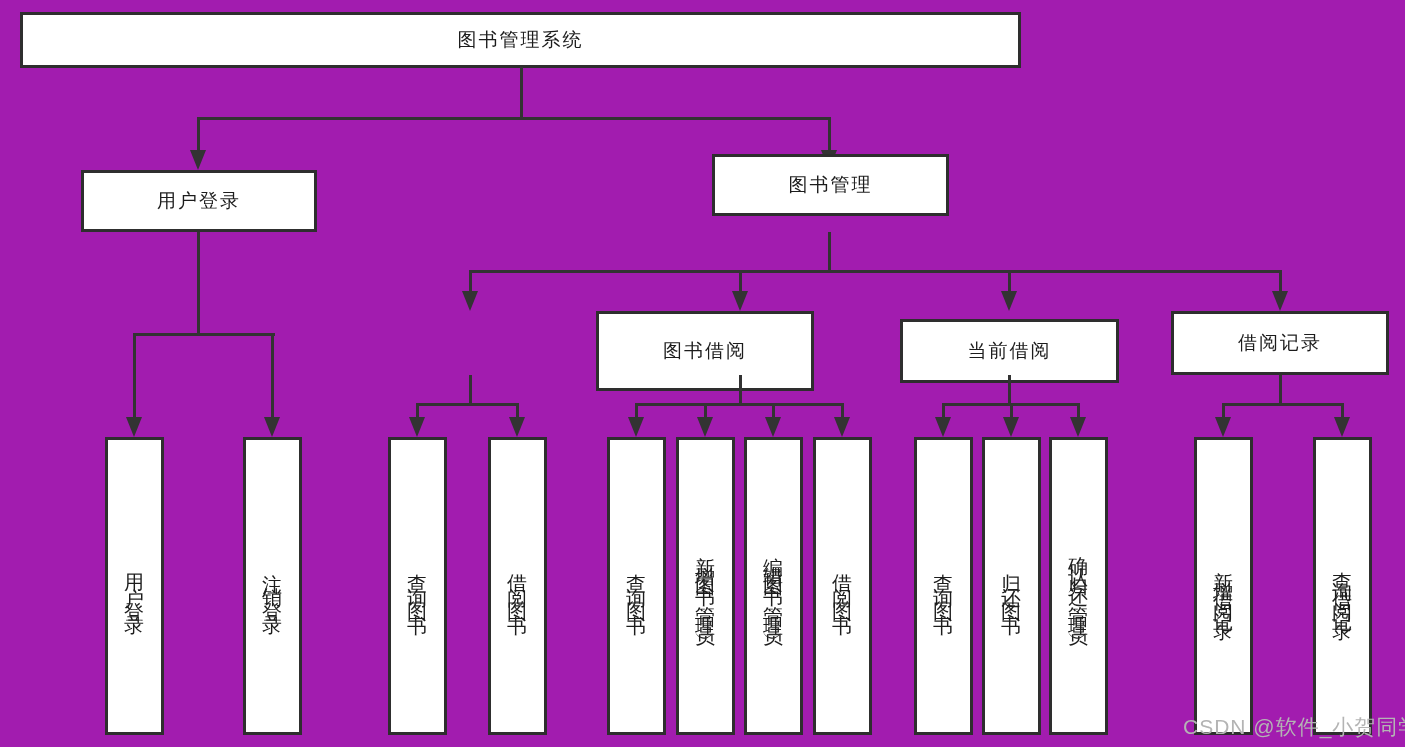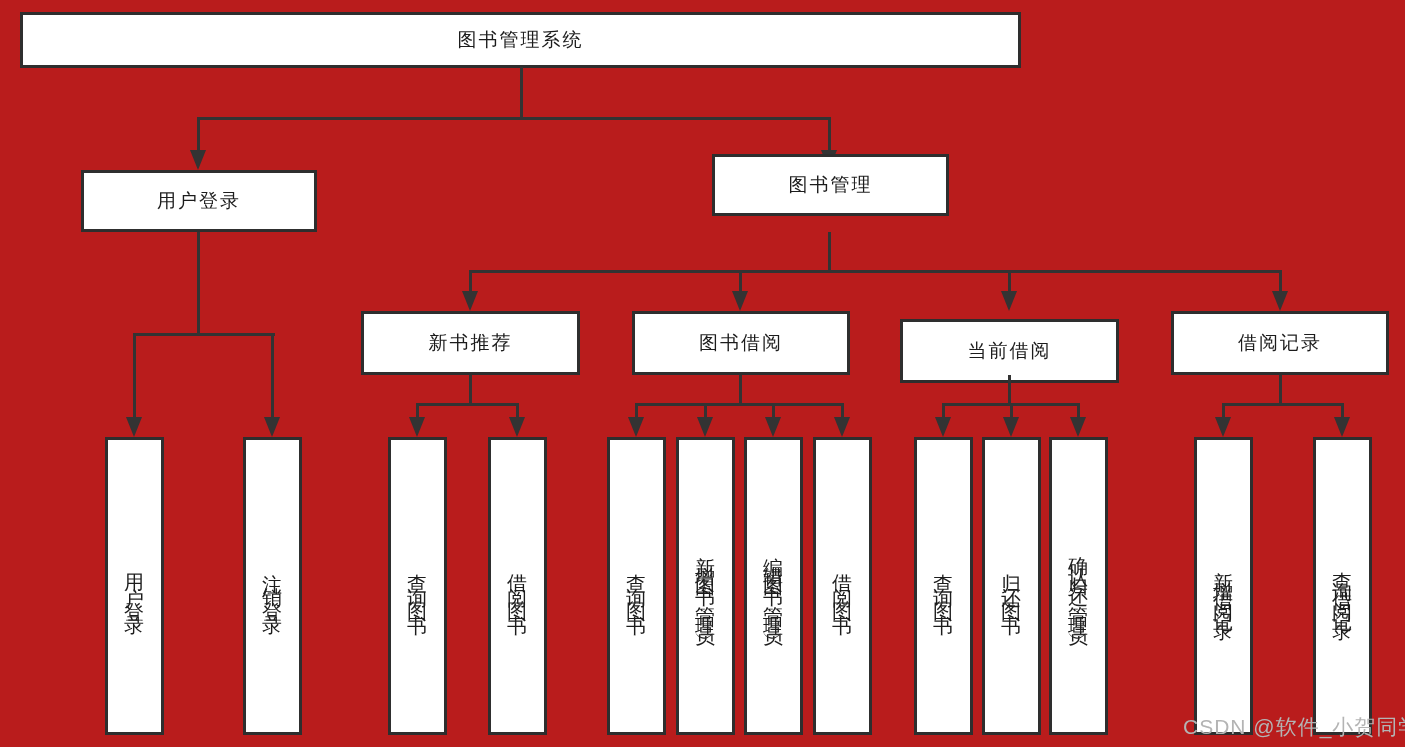--- a/index.html
+++ b/index.html
@@ -1,17 +1,17 @@
 <!DOCTYPE html>
 <html><head>
 <meta charset="utf-8">
 <style>
   html,body{margin:0;padding:0;background:#fff;}
   #canvas{
-    position:relative;width:1405px;height:747px;background:#b91c1c;overflow:hidden;
+    position:relative;width:1405px;height:747px;background:#a21caf;overflow:hidden;
     font-family:"Liberation Sans","DejaVu Sans",sans-serif;
   }
   .box{
     position:absolute;box-sizing:border-box;background:#ffffff;
     border:3px solid #2e2e2e;display:flex;align-items:center;justify-content:center;
     color:#1c1c1c;
   }
   .hbox{font-size:19px;letter-spacing:2px;white-space:nowrap;}
   .vbox{
     writing-mode:vertical-rl;font-size:20px;letter-spacing:10px;
@@ -57,22 +57,21 @@
   <div class="line" style="left:469px;top:270px;width:813px;height:3px;"></div>
   <div class="line" style="left:469px;top:270px;width:3px;height:24px;"></div>
   <div class="arrow" style="left:462px;top:291px;"></div>
   <div class="line" style="left:739px;top:270px;width:3px;height:24px;"></div>
   <div class="arrow" style="left:732px;top:291px;"></div>
   <div class="line" style="left:1008px;top:270px;width:3px;height:24px;"></div>
   <div class="arrow" style="left:1001px;top:291px;"></div>
   <div class="line" style="left:1279px;top:270px;width:3px;height:24px;"></div>
   <div class="arrow" style="left:1272px;top:291px;"></div>
 
-  <div class="box hbox" style="left:361px;top:311px;width:219px;height:64px;">新书推荐</div>
-  <div class="box hbox" style="left:632px;top:311px;width:218px;height:64px;">图书借阅</div>
+  <div class="box hbox" style="left:596px;top:311px;width:218px;height:80px;">图书借阅</div>
   <div class="box hbox" style="left:900px;top:311px;width:219px;height:64px;margin-top:8px;">当前借阅</div>
   <div class="box hbox" style="left:1171px;top:311px;width:218px;height:64px;">借阅记录</div>
 
   <div class="line" style="left:469px;top:375px;width:3px;height:31px;"></div>
   <div class="line" style="left:416px;top:403px;width:103px;height:3px;"></div>
   <div class="line" style="left:416px;top:403px;width:3px;height:16px;"></div>
   <div class="arrow" style="left:409px;top:417px;"></div>
   <div class="line" style="left:516px;top:403px;width:3px;height:16px;"></div>
   <div class="arrow" style="left:509px;top:417px;"></div>
 

